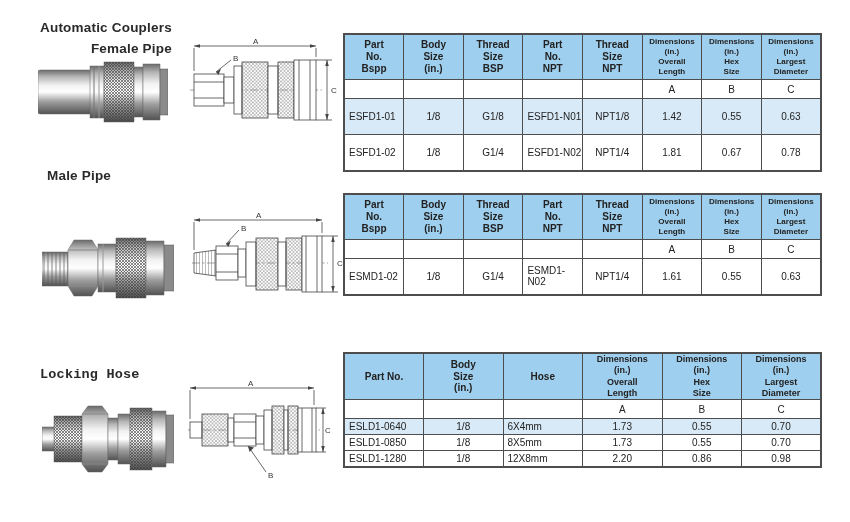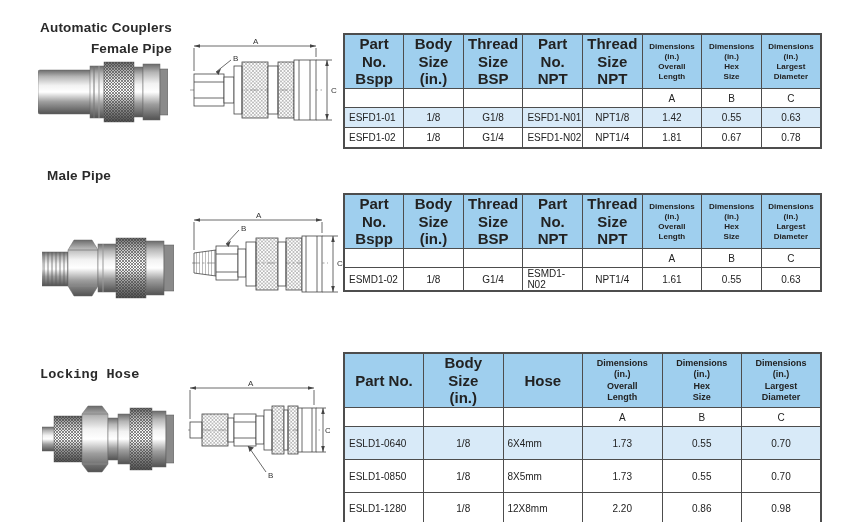--- a/index.html
+++ b/index.html
@@ -4,27 +4,27 @@
 <style>
   html,body{margin:0;padding:0;background:#fff;}
   #page{position:relative;width:850px;height:522px;background:#ffffff;overflow:hidden;
         font-family:"Liberation Sans",sans-serif;color:#222;}
   .heading{position:absolute;font-size:13.5px;font-weight:bold;color:#2a2a2a;
            line-height:1.55;white-space:pre-line;letter-spacing:.2px;}
   .photo,.drawing{position:absolute;}
   table.spec{position:absolute;border-collapse:collapse;table-layout:fixed;width:479px;
              border:2px solid #4d4d4d;font-size:10px;background:#fff;}
   table.spec th,table.spec td{border:1px solid #4d4d4d;text-align:center;vertical-align:middle;padding:0;}
-  table.spec thead th{background:#9fcfee;font-weight:bold;white-space:pre-line;line-height:1.18;height:44px;font-size:15px;}
+  table.spec thead th{background:#9fcfee;font-weight:bold;white-space:pre-line;line-height:1.18;height:44px;font-size:10px;}
   table.spec thead th.dim{font-size:8px;line-height:1.25;}
   table.spec.t3 thead th{height:42px;}
   table.spec.t3 thead th.dim{font-size:9px;}
   table.spec tr.subheader td{height:18px;background:#fff;}
-  table.spec tbody tr{height:20px;}
-  table.spec.t3 tbody tr{height:33px;}
+  table.spec tbody tr{height:36px;}
+  table.spec.t3 tbody tr{height:16px;}
   table.spec tbody tr.subheader{height:18px;}
   table.spec tbody tr.alt{background:#d8eaf8;}
   table.spec td.la{text-align:left;padding-left:4px;}
   svg text{font-family:"Liberation Sans",sans-serif;font-size:8px;fill:#333;}
 </style>
 </head>
 <body>
 
 <div id="page">
 

